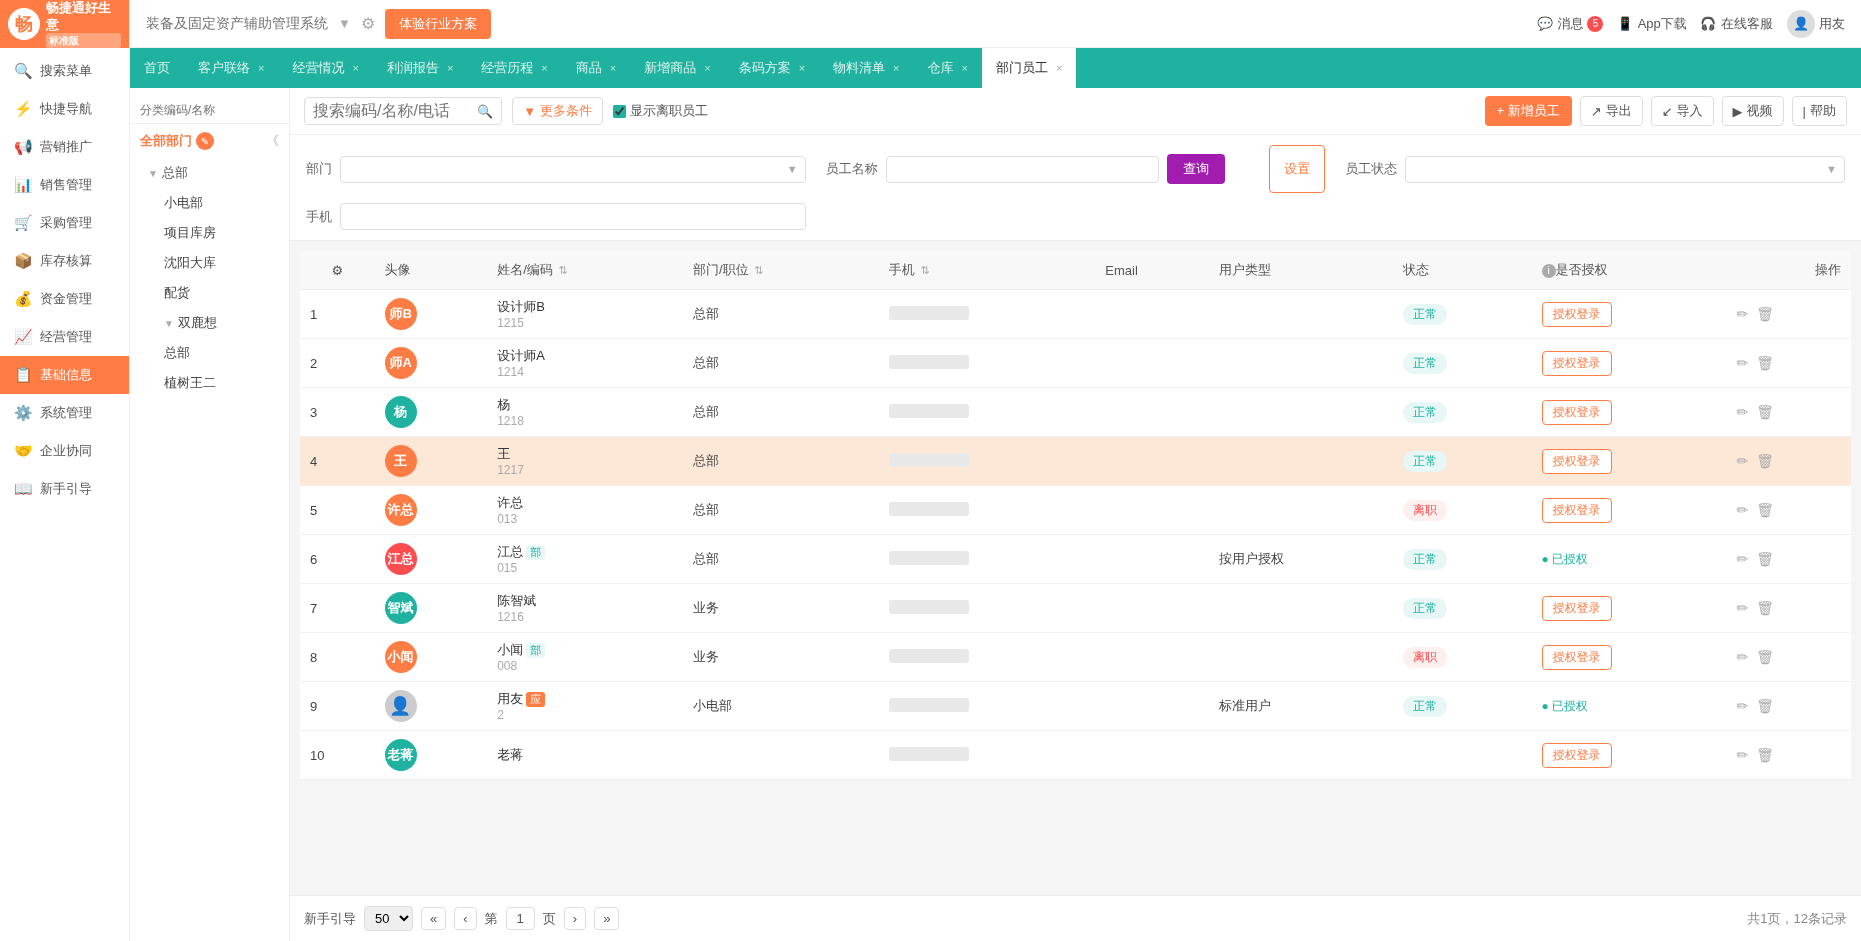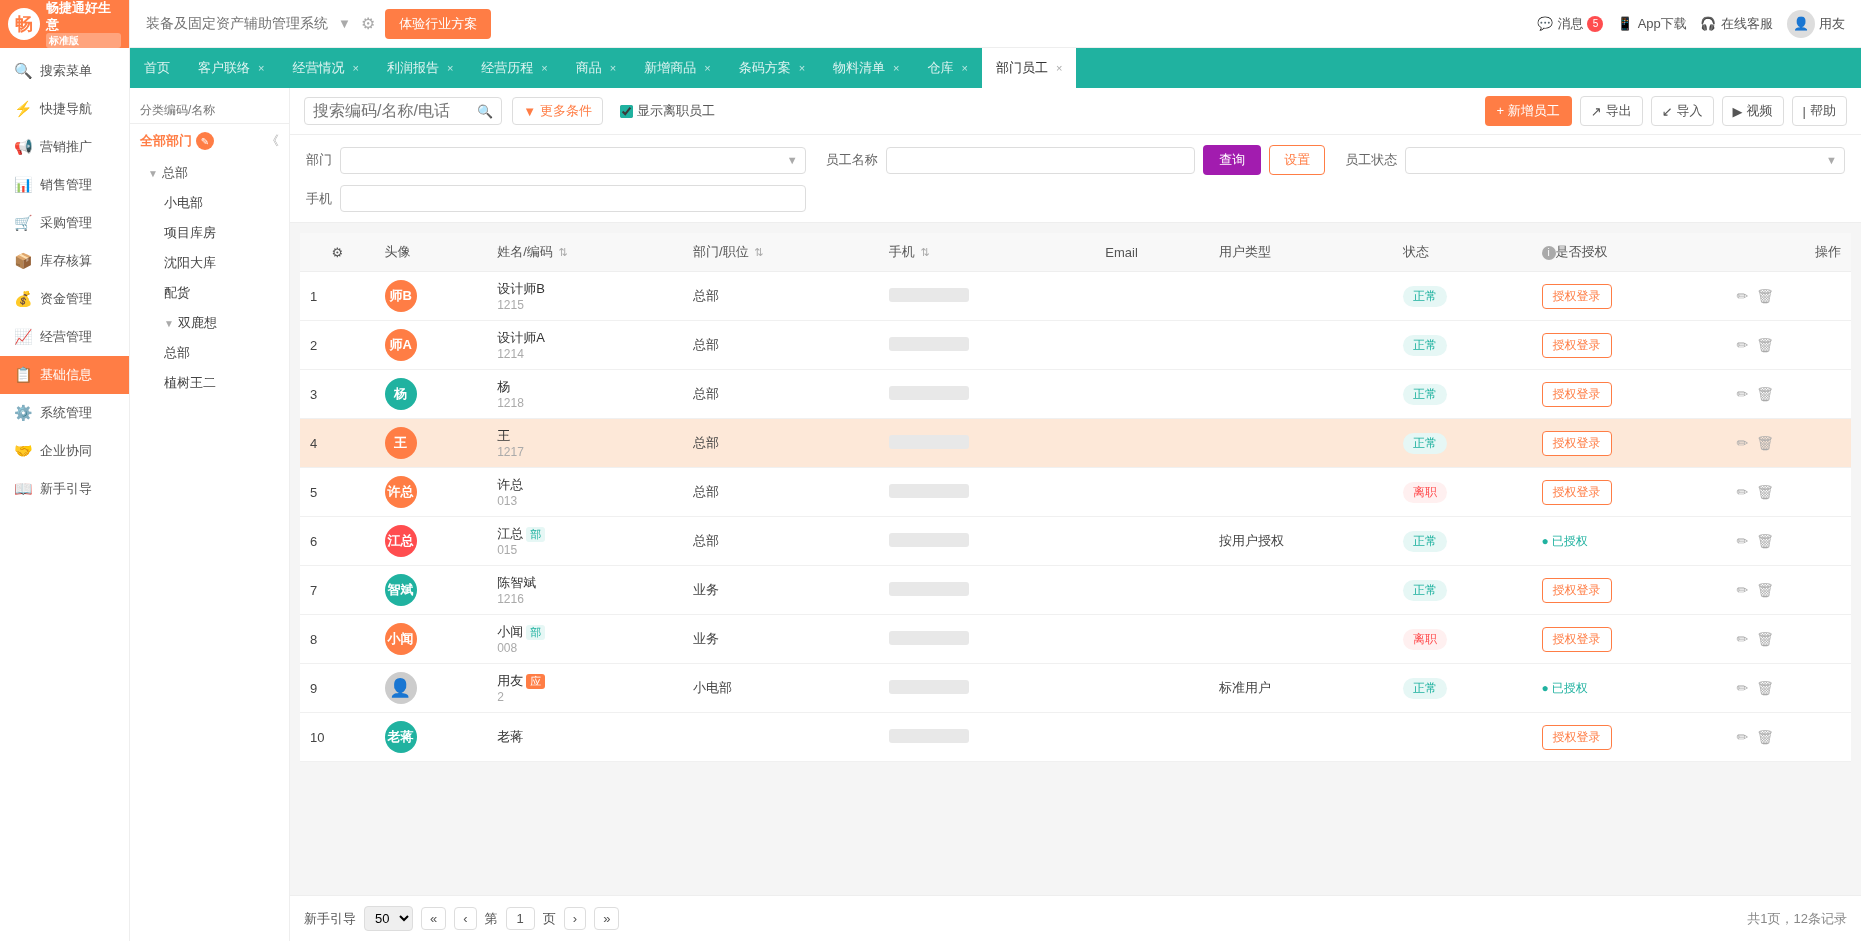--- a/index.html
+++ b/index.html
@@ -58,38 +58,38 @@
 
     
     .content-area { flex: 1; display: flex; flex-direction: column; overflow: hidden; background: #f5f5f5; }
 
     
     .filter-bar { background: #fff; padding: 8px 14px; display: flex; align-items: center; gap: 10px; border-bottom: 1px solid #eee; flex-shrink: 0; }
     .filter-search { display: flex; align-items: center; border: 1px solid #ddd; border-radius: 4px; padding: 4px 8px; gap: 4px; }
     .filter-search input { border: none; outline: none; font-size: 16px; width: 160px; }
     .filter-search .s-icon { color: #aaa; }
     .filter-more { display: flex; align-items: center; gap: 4px; color: #ff7d45; cursor: pointer; border: 1px solid #ddd; border-radius: 4px; padding: 4px 10px; font-size: 13px; }
-    .filter-checkbox { display: flex; align-items: center; gap: 4px; color: #555; font-size: 13px; cursor: pointer; margin-left: 7px; }
+    .filter-checkbox { display: flex; align-items: center; gap: 4px; color: #555; font-size: 13px; cursor: pointer; }
     .filter-checkbox input[type=checkbox] { accent-color: #20b2a0; }
     .filter-right { margin-left: auto; display: flex; align-items: center; gap: 8px; }
     .btn-add { background: #ff7d45; color: #fff; border: none; border-radius: 4px; padding: 6px 12px; cursor: pointer; font-size: 13px; display: flex; align-items: center; gap: 4px; }
     .btn-action { background: #fff; color: #555; border: 1px solid #ddd; border-radius: 4px; padding: 5px 10px; cursor: pointer; font-size: 13px; display: flex; align-items: center; gap: 4px; }
 
     
     .filter-form { background: #fff; padding: 10px 16px; border-bottom: 1px solid #eee; flex-shrink: 0; display: grid; grid-template-columns: 1fr 1fr 1fr; gap: 10px 20px; }
     .filter-row { display: flex; align-items: center; gap: 8px; }
     .filter-label { color: #666; font-size: 13px; white-space: nowrap; }
     .filter-input { flex: 1; border: 1px solid #ddd; border-radius: 4px; padding: 5px 8px; font-size: 13px; outline: none; }
     .filter-select { flex: 1; border: 1px solid #ddd; border-radius: 4px; padding: 5px 8px; font-size: 13px; outline: none; background: #fff; appearance: none; cursor: pointer; }
     .filter-select-wrap { flex: 1; position: relative; display: flex; align-items: center; }
     .filter-select-wrap select { width: 100%; padding-right: 24px; }
     .filter-select-wrap .chevron { position: absolute; right: 8px; color: #aaa; pointer-events: none; font-size: 11px; }
     .filter-btns { display: flex; gap: 8px; align-items: center; justify-content: flex-end; }
     .btn-search { background: #a21caf; color: #fff; border: none; border-radius: 4px; padding: 6px 16px; cursor: pointer; font-size: 13px; }
-    .btn-set { background: #fff; color: #ff7d45; border: 1px solid #ff7d45; border-radius: 4px; padding: 5px 14px; cursor: pointer; font-size: 13px; }
+    .btn-set { background: #fff; color: #ff7d45; border: 1px solid #ff7d45; border-radius: 4px; padding: 14px 14px; cursor: pointer; font-size: 13px; margin-left: 36px; }
 
     
     .table-area { flex: 1; overflow-y: auto; padding: 10px; }
     table { width: 100%; background: #fff; border-collapse: collapse; }
     thead tr { background: #f8f8f8; }
     th { padding: 10px 10px; text-align: left; color: #555; font-weight: normal; font-size: 13px; border-bottom: 1px solid #eee; white-space: nowrap; }
     th.center { text-align: center; }
     td { padding: 8px 10px; border-bottom: 1px solid #f0f0f0; vertical-align: middle; font-size: 13px; color: #444; }
     tr.highlighted { background: #fde8d8; }
 

